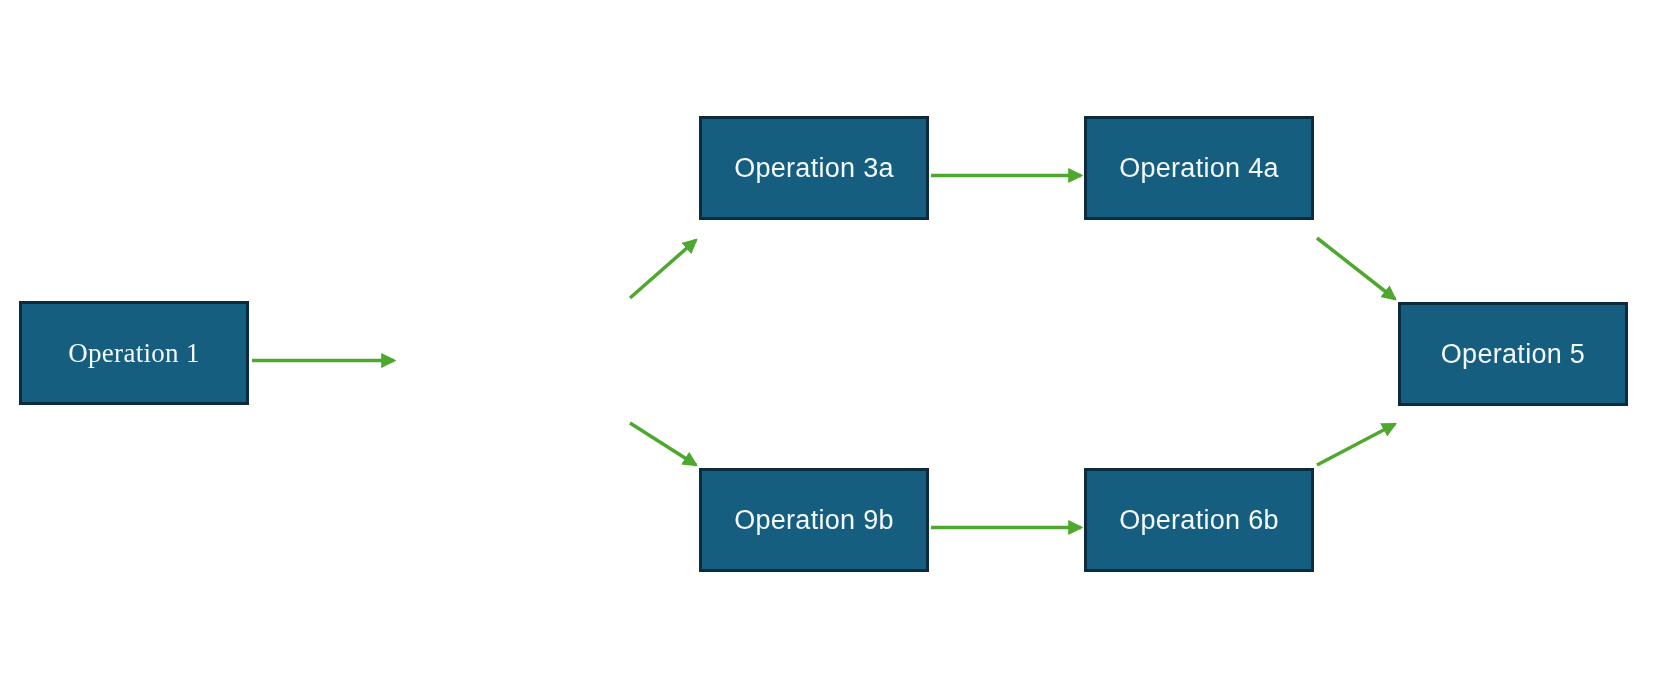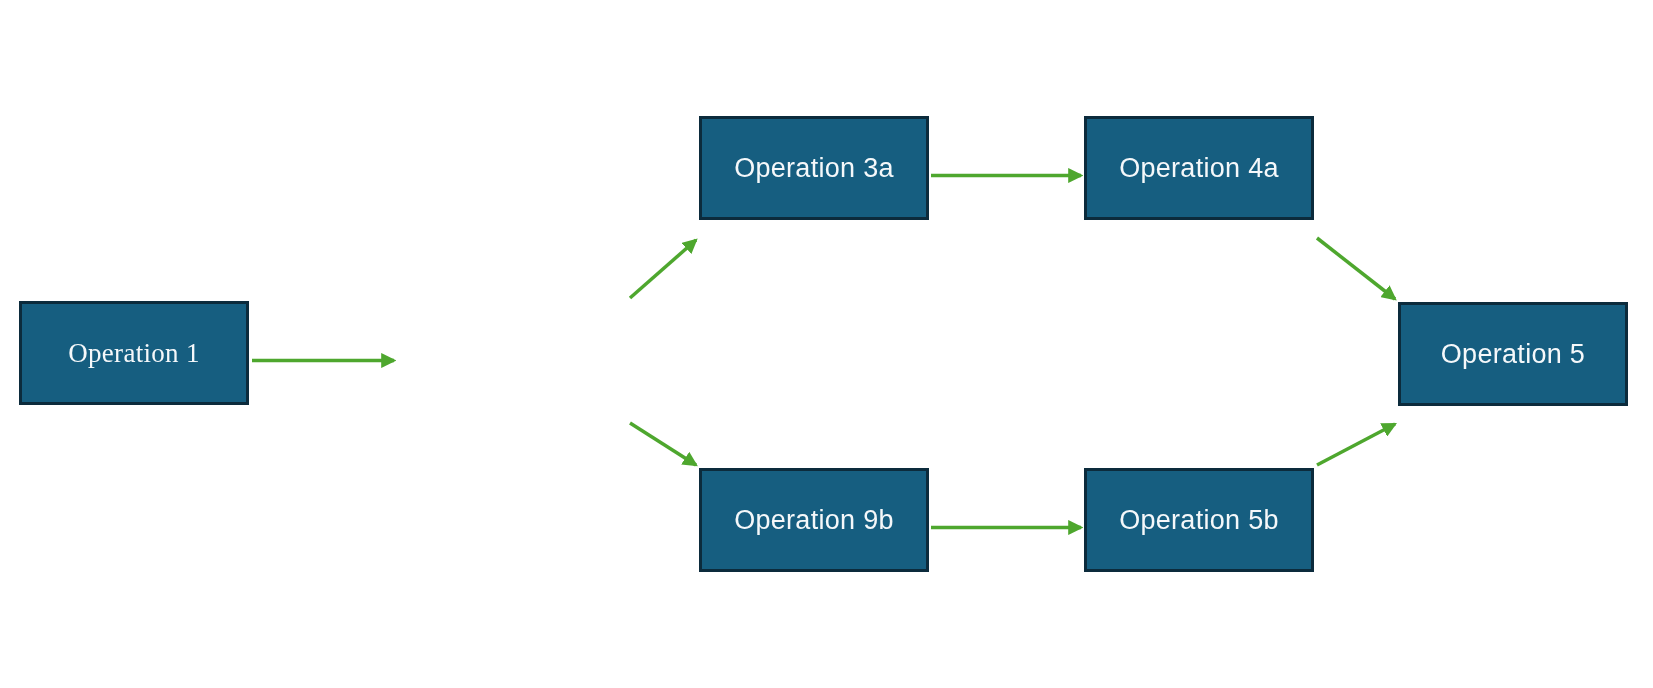--- a/index.html
+++ b/index.html
@@ -77,20 +77,20 @@
 
   <div class="node" style="left:1084px; top:116px;justify-content:center;">
     <span class="node-label">Operation 4a</span>
   </div>
 
   <div class="node" style="left:699px; top:468px;">
     <span class="node-label">Operation 9b</span>
   </div>
 
   <div class="node" style="left:1084px; top:468px;">
-    <span class="node-label">Operation 5b</span>
+    <span class="node-label">Operation 6b</span>
   </div>
 
   <div class="node" style="left:1398px; top:302px;justify-content:center;">
     <span class="node-label">Operation 5</span>
   </div>
 
 </div>
 
 </body></html>

